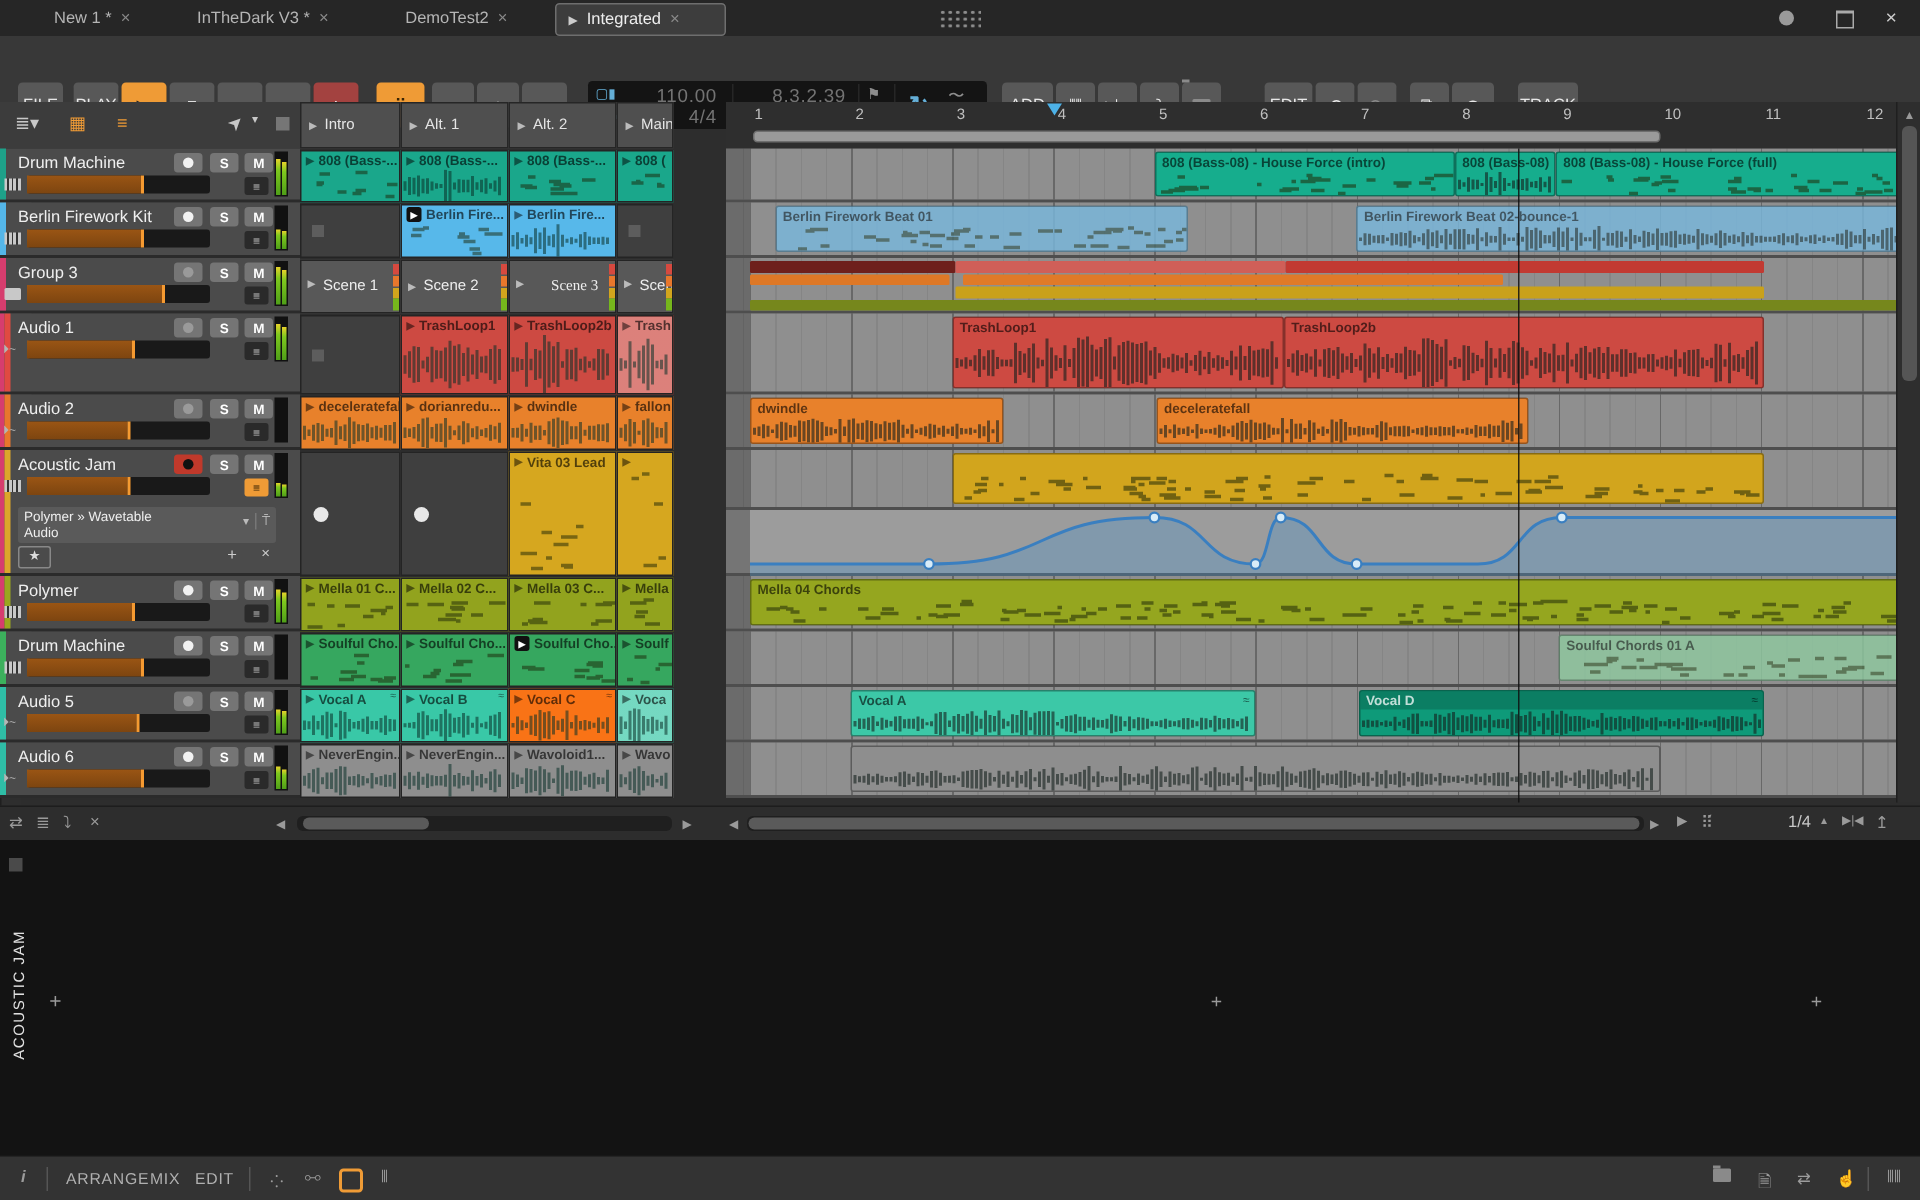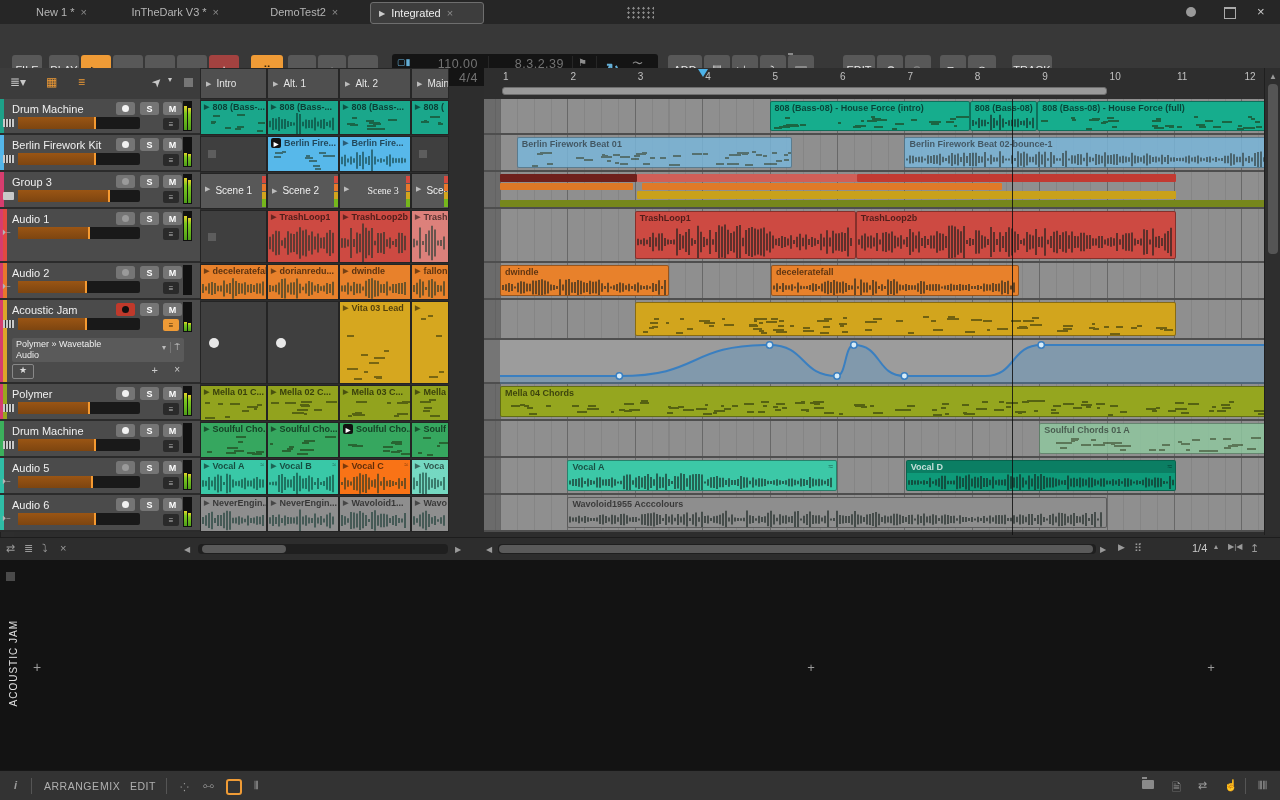--- a/index.html
+++ b/index.html
@@ -938,21 +938,20 @@
       <div class="aclip" style="left: 905.748px; top: 460px; width: 270.274px; height: 31px; background: rgb(14, 154, 121);">
         <div class="alab" style="background: rgba(0, 0, 0, 0.18); color: rgba(255, 255, 255, 0.75);">Vocal D</div>
         <div style="position: absolute; right: 3px; top: 1px; font-size: 8px; color: rgba(0, 0, 0, 0.55);">≈</div>
         <div style="position: absolute; inset: 12px 0px 0px;">
           <svg width="268.2739999999999" height="19">
             <path d="M2 7.3V11.7M5 6.9V12.1M8 7.5V11.5M11 7.2V11.8M14 8.3V10.7M17 7.3V11.7M20 8.0V11.0M23 4.8V14.2M26 8.2V10.8M29 6.6V12.4M32 5.2V13.8M35 2.8V16.2M38 2.7V16.3M41 7.7V11.3M44 7.8V11.2M47 7.4V11.6M50 2.8V16.2M53 3.5V15.5M56 4.9V14.1M59 2.5V16.5M62 1.6V17.4M65 5.4V13.6M68 3.8V15.2M71 4.5V14.5M74 3.1V15.9M77 4.9V14.1M80 4.9V14.1M83 6.8V12.2M86 3.5V15.5M89 7.2V11.8M92 6.5V12.5M95 6.7V12.3M98 6.2V12.8M101 1.5V17.5M104 3.2V15.8M107 4.4V14.6M110 3.7V15.3M113 1.3V17.7M116 4.6V14.4M119 7.6V11.4M122 2.5V16.5M125 5.5V13.5M128 0.9V18.1M131 3.3V15.7M134 0.9V18.1M137 2.9V16.1M140 4.6V14.4M143 4.4V14.6M146 4.4V14.6M149 5.5V13.5M152 6.6V12.4M155 7.6V11.4M158 6.9V12.1M161 2.4V16.6M164 5.5V13.5M167 4.8V14.2M170 5.7V13.3M173 4.5V14.5M176 5.6V13.4M179 6.5V12.5M182 4.4V14.6M185 4.7V14.3M188 6.2V12.8M191 7.4V11.6M194 5.5V13.5M197 5.2V13.8M200 7.6V11.4M203 7.8V11.2M206 6.3V12.7M209 7.6V11.4M212 5.9V13.1M215 8.3V10.7M218 5.3V13.7M221 5.3V13.7M224 6.5V12.5M227 8.4V10.6M230 7.3V11.7M233 7.9V11.1M236 6.8V12.2M239 4.5V14.5M242 5.4V13.6M245 6.4V12.6M248 4.4V14.6M251 4.7V14.3M254 5.2V13.8M257 7.9V11.1M260 8.5V10.5M263 2.9V16.1M266 6.7V12.3" stroke="#14201c" stroke-opacity="0.6" stroke-width="2" fill="none"></path>
           </svg>
         </div>
       </div>
       <div class="aclip" style="left: 567.4px; top: 497px; width: 539.2px; height: 31px; background: rgb(142, 142, 142);">
-        <div class="alab">Wavoloid1955 Acccolours</div>
         <div style="position: absolute; inset: 12px 0px 0px;">
           <svg width="537.1999999999999" height="19">
             <path d="M2 6.6V12.4M5 7.5V11.5M8 7.2V11.8M11 5.8V13.2M14 7.5V11.5M17 5.9V13.1M20 7.2V11.8M23 8.0V11.0M26 8.0V11.0M29 7.5V11.5M32 4.9V14.1M35 4.4V14.6M38 5.9V13.1M41 7.6V11.4M44 4.8V14.2M47 5.3V13.7M50 7.2V11.8M53 4.0V15.0M56 3.7V15.3M59 5.2V13.8M62 7.4V11.6M65 7.1V11.9M68 6.9V12.1M71 8.4V10.6M74 4.3V14.7M77 3.9V15.1M80 3.3V15.7M83 3.3V15.7M86 2.6V16.4M89 4.1V14.9M92 5.1V13.9M95 8.0V11.0M98 3.9V15.1M101 6.5V12.5M104 4.4V14.6M107 7.8V11.2M110 3.9V15.1M113 6.6V12.4M116 4.2V14.8M119 2.6V16.4M122 8.1V10.9M125 4.3V14.7M128 2.6V16.4M131 7.2V11.8M134 1.7V17.3M137 6.0V13.0M140 5.4V13.6M143 8.1V10.9M146 6.3V12.7M149 5.8V13.2M152 4.7V14.3M155 3.2V15.8M158 0.7V18.3M161 7.5V11.5M164 4.4V14.6M167 7.4V11.6M170 8.0V11.0M173 8.2V10.8M176 7.7V11.3M179 0.6V18.4M182 5.3V13.7M185 6.0V13.0M188 8.2V10.8M191 5.7V13.3M194 7.1V11.9M197 6.3V12.7M200 2.8V16.2M203 0.8V18.2M206 4.4V14.6M209 7.7V11.3M212 4.3V14.7M215 5.8V13.2M218 5.3V13.7M221 6.8V12.2M224 6.1V12.9M227 1.6V17.4M230 1.0V18.0M233 8.5V10.5M236 5.7V13.3M239 4.1V14.9M242 1.5V17.5M245 4.9V14.1M248 5.6V13.4M251 5.2V13.8M254 7.6V11.4M257 5.7V13.3M260 0.6V18.4M263 8.4V10.6M266 7.9V11.1M269 0.7V18.3M272 4.9V14.1M275 5.6V13.4M278 5.9V13.1M281 6.1V12.9M284 4.2V14.8M287 1.0V18.0M290 4.5V14.5M293 5.6V13.4M296 7.1V11.9M299 4.4V14.6M302 3.9V15.1M305 3.1V15.9M308 2.1V16.9M311 3.8V15.2M314 6.9V12.1M317 5.5V13.5M320 6.4V12.6M323 5.7V13.3M326 3.8V15.2M329 3.7V15.3M332 4.7V14.3M335 5.9V13.1M338 7.1V11.9M341 5.0V14.0M344 4.8V14.2M347 8.5V10.5M350 4.5V14.5M353 6.0V13.0M356 3.5V15.5M359 6.4V12.6M362 5.8V13.2M365 4.2V14.8M368 5.2V13.8M371 8.0V11.0M374 5.5V13.5M377 4.5V14.5M380 5.0V14.0M383 6.1V12.9M386 5.8V13.2M389 8.2V10.8M392 5.3V13.7M395 7.1V11.9M398 7.1V11.9M401 7.9V11.1M404 7.0V12.0M407 8.4V10.6M410 6.7V12.3M413 7.9V11.1M416 5.9V13.1M419 7.7V11.3M422 5.5V13.5M425 7.3V11.7M428 5.3V13.7M431 5.0V14.0M434 5.2V13.8M437 4.7V14.3M440 8.1V10.9M443 7.7V11.3M446 5.3V13.7M449 6.7V12.3M452 4.5V14.5M455 5.2V13.8M458 6.8V12.2M461 4.0V15.0M464 3.9V15.1M467 8.1V10.9M470 4.9V14.1M473 3.8V15.2M476 7.0V12.0M479 8.5V10.5M482 5.0V14.0M485 3.7V15.3M488 6.6V12.4M491 2.8V16.2M494 3.0V16.0M497 3.7V15.3M500 6.2V12.8M503 4.7V14.3M506 3.0V16.0M509 6.0V13.0M512 6.6V12.4M515 4.8V14.2M518 3.0V16.0M521 8.0V11.0M524 4.1V14.9M527 2.1V16.9M530 8.5V10.5M533 2.2V16.8" stroke="#14201c" stroke-opacity="0.6" stroke-width="2" fill="none"></path>
           </svg>
         </div>
       </div>
       <div style="position: absolute; left: 484px; top: 340px; width: 780px; height: 44px;">
         <svg width="780" height="44">
           <path d="M16,36L135.298,36C217.96410000000003,36 202.9339,5 285.6,5C322.67,5 315.93,36 353,36C362.26750000000004,36 360.5825,5 369.85,5C397.6525000000001,5 392.5975,36 420.4000000000001,36L501.28,36C532.0481,36 526.4539,5 557.222,5L784.3600000000001,5 L784.3600000000001,44 L16,44 Z" fill="rgba(80,150,205,.34)" stroke="none"></path>
           <path d="M16,36L135.298,36C217.96410000000003,36 202.9339,5 285.6,5C322.67,5 315.93,36 353,36C362.26750000000004,36 360.5825,5 369.85,5C397.6525000000001,5 392.5975,36 420.4000000000001,36L501.28,36C532.0481,36 526.4539,5 557.222,5L784.3600000000001,5" fill="none" stroke="#3a7fc0" stroke-width="2"></path>

